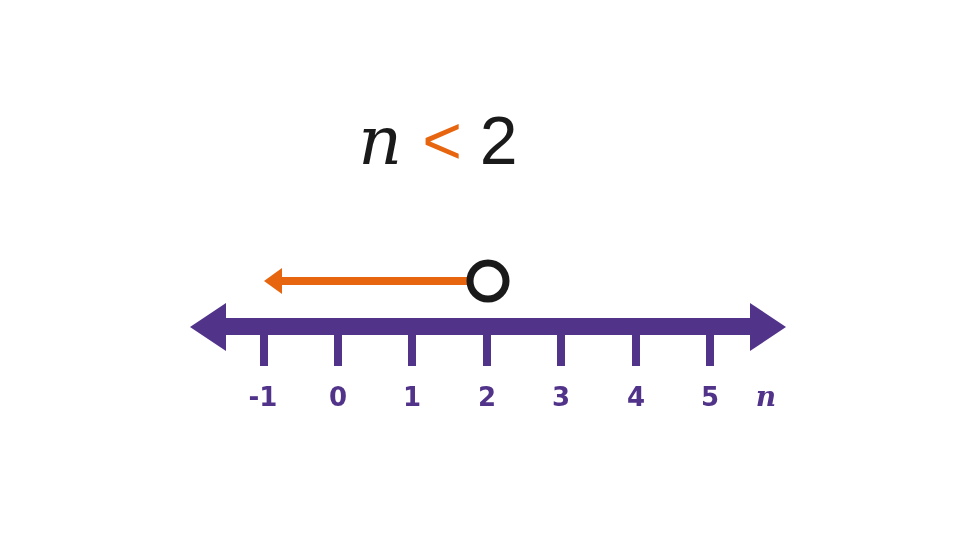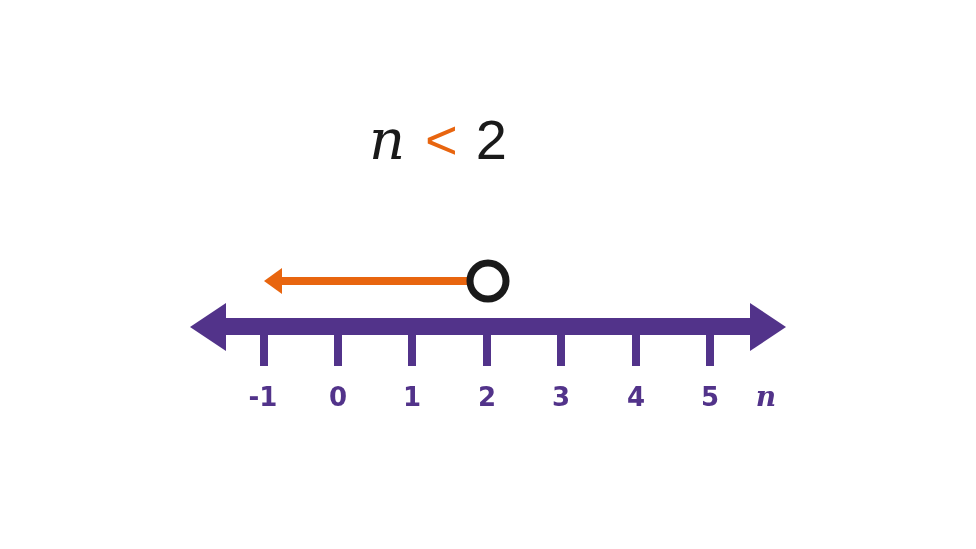--- a/index.html
+++ b/index.html
@@ -1,19 +1,19 @@
 <!DOCTYPE html>
 <html><head>
 <meta charset="utf-8">
 <style>
   html, body { margin:0; padding:0; background:#ffffff; }
   body { width:976px; height:549px; position:relative; overflow:hidden; }
   .title {
     position:absolute; left:0; top:100px; width:876px; text-align:center;
-    font-size:56px; line-height:80px; color:#1a1a1a;
+    font-size:68px; line-height:80px; color:#1a1a1a;
     font-family:"Liberation Sans", sans-serif;
   }
   .title .var { font-family:"DejaVu Serif", serif; font-style:italic; }
   .title .op { color:#e8650f; margin:0 18px 0 20px; }
   svg { position:absolute; left:0; top:0; }
   .tick-label { font-family:"DejaVu Sans", sans-serif; font-weight:bold; font-size:26px; fill:#52338a; }
   .axis-var { font-family:"DejaVu Serif", serif; font-style:italic; font-weight:bold; font-size:28px; fill:#52338a; }
 </style>
 </head>
 <body>

